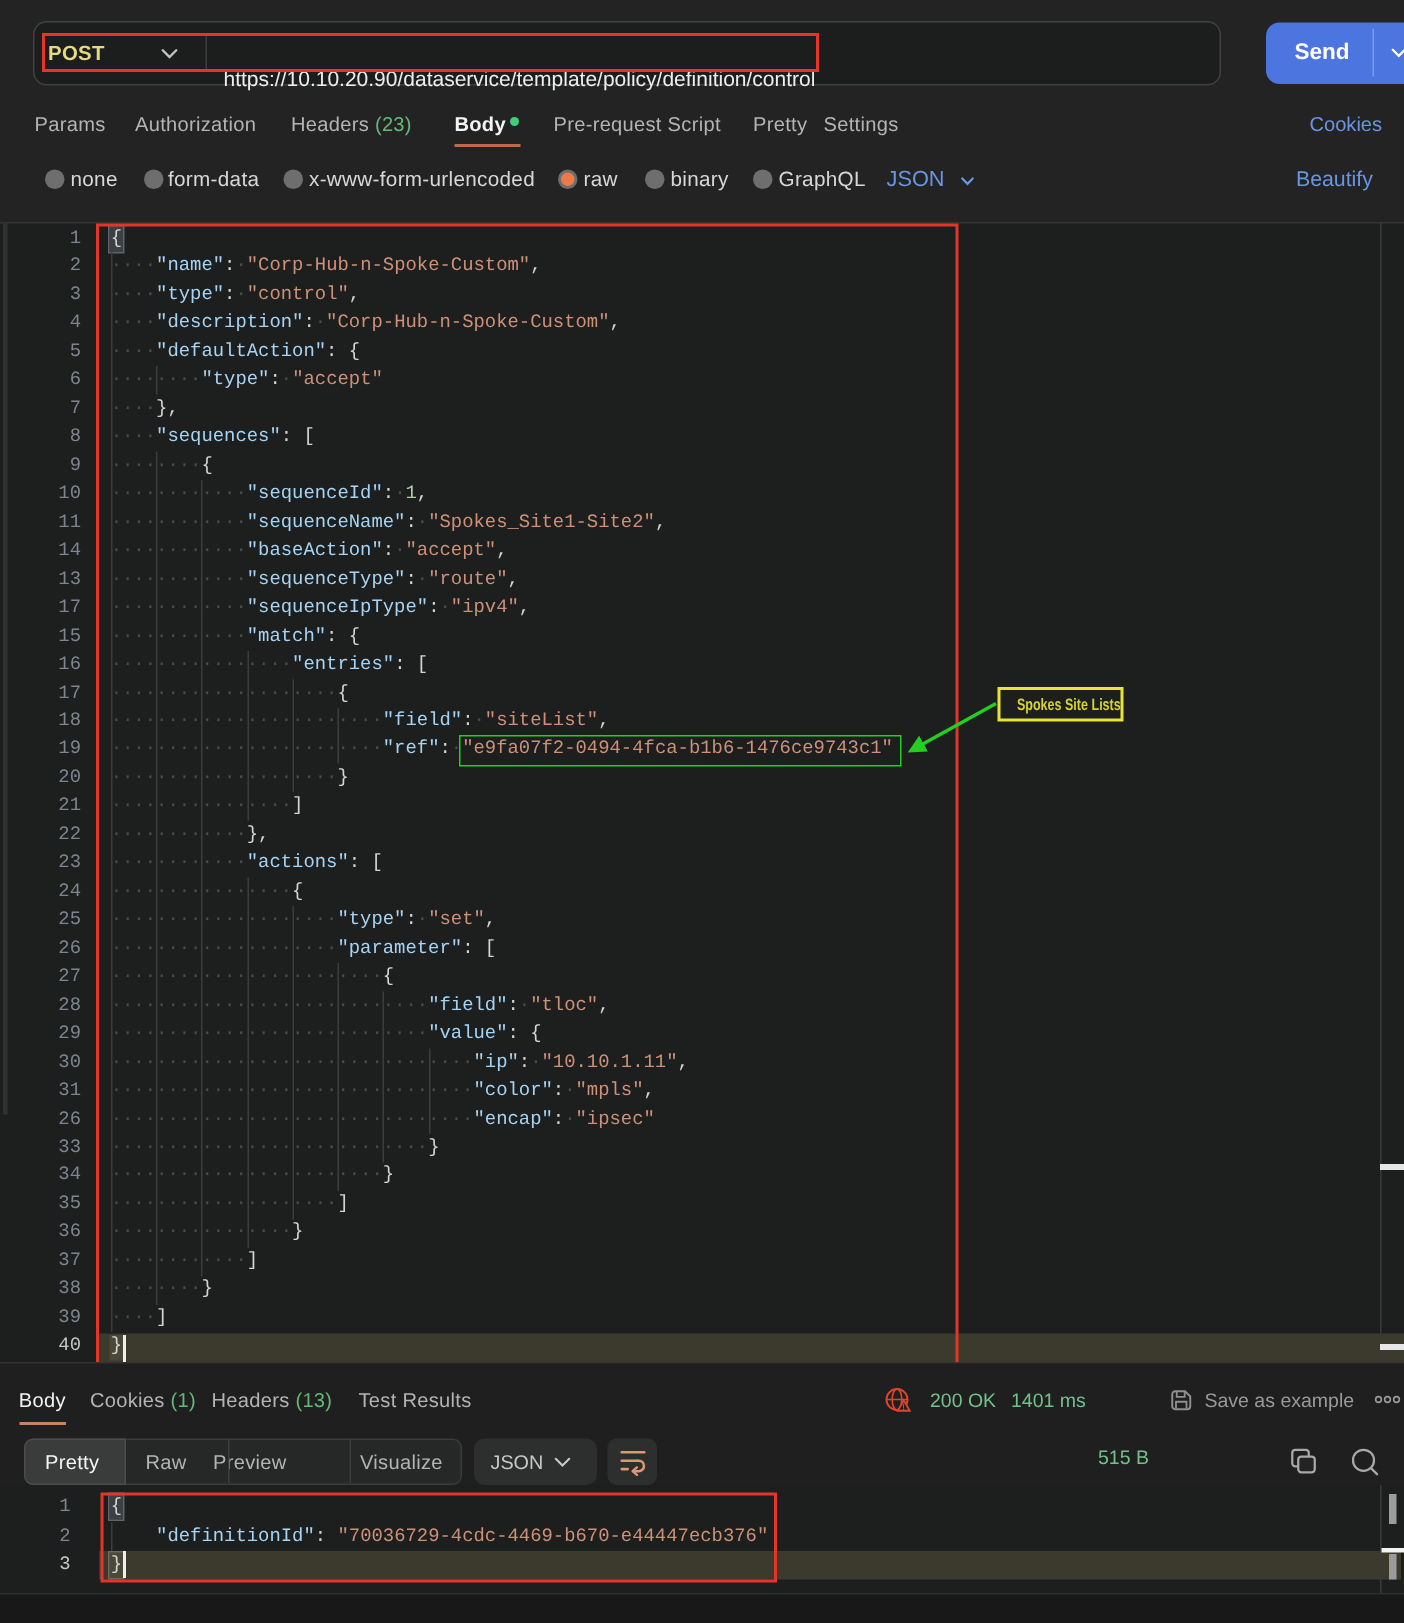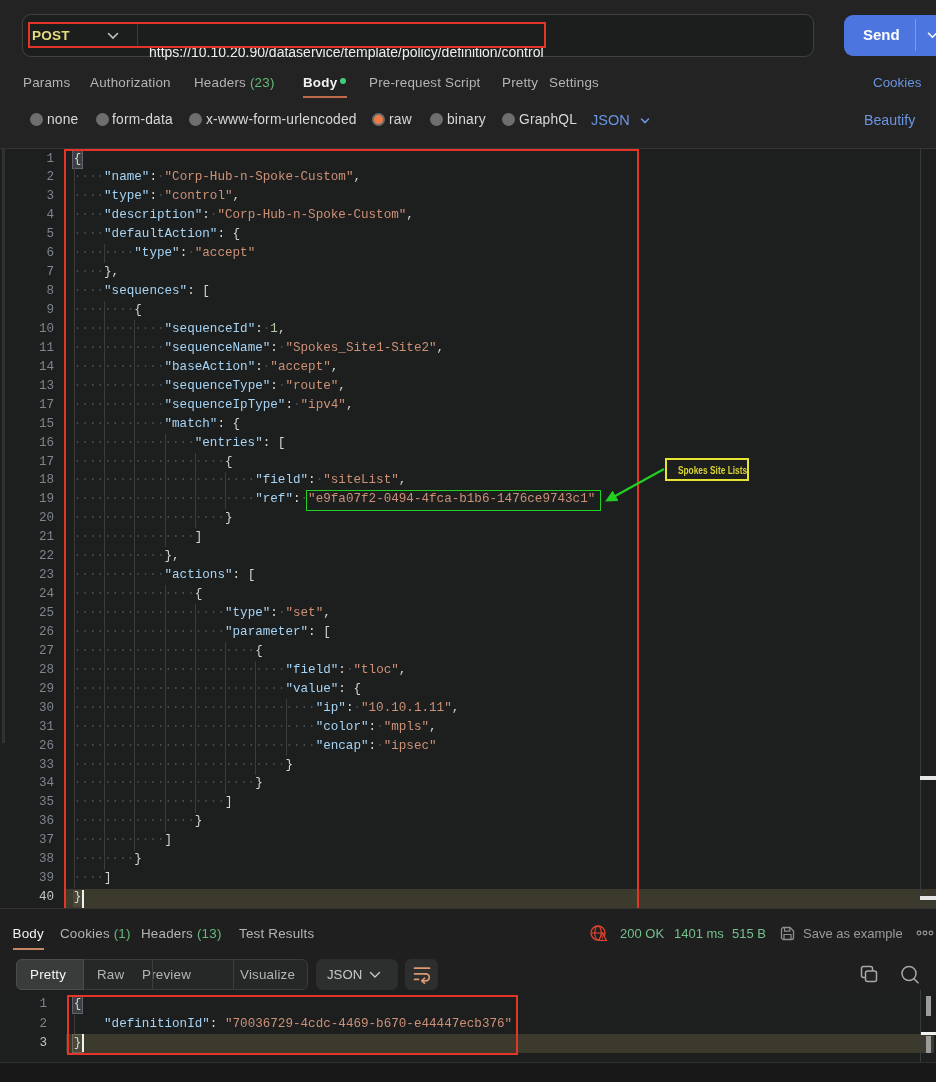--- a/index.html
+++ b/index.html
@@ -51,21 +51,21 @@
 #ylabel { left:664.5px; top:457.5px; width:84px; height:23px; border:2px solid #e8e434; background:#1d1e1e; text-align:center; }
 #ylabel { white-space:nowrap; }
 #ylabel span { display:inline-block; font-size:11px; font-weight:700; color:#d8d334; line-height:19px; transform:scaleX(.76); transform-origin:center; }
 
 #resp { left:0; top:908px; width:936px; height:154px; background:#1f1f1f; border-top:1px solid #333; }
 .rtab { top:926px; font-size:13.4px; letter-spacing:.2px; color:#b4b4b4; }
 .rtab.on { color:#f3f3f3; }
 #bodyline2 { left:12.5px; top:947.5px; width:31px; height:2.5px; background:#c58565; }
 #st200 { left:620px; top:926px; font-size:13px; color:#74c08c; }
 #st1401 { left:674px; top:926px; font-size:13px; color:#74c08c; }
-#st515 { left:732px; top:926px; font-size:13px; color:#74c08c; }
+#st515 { left:732px; top:964px; font-size:13px; color:#74c08c; }
 #saveex { left:803px; top:926px; font-size:13px; color:#9a9a9a; }
 
 #pgroup { left:15.5px; top:958.5px; width:292px; height:31.5px; background:#262727; border:1px solid #3c3c3c; border-radius:6px; }
 #pseg { left:15.5px; top:958.5px; width:68px; height:31.5px; background:#3a3b3b; border-radius:6px 0 0 6px; border:1px solid #4c4c4c; }
 .pbtn { top:967px; font-size:13.4px; letter-spacing:.2px; color:#b4b4b4;text-align:right; }
 .pbtn.on { color:#f5f5f5; }
 #jsonbtn { left:316px; top:958.5px; width:81.5px; height:31.5px; background:#2d2e2e; border-radius:7px; }
 #jsonbtn span { position:absolute; left:11px; top:8px; font-size:13.2px; color:#c8c8c8; }
 #wrapbtn { left:404.5px; top:959px; width:33.5px; height:31px; background:#2d2e2e; border-radius:6px; }
 

